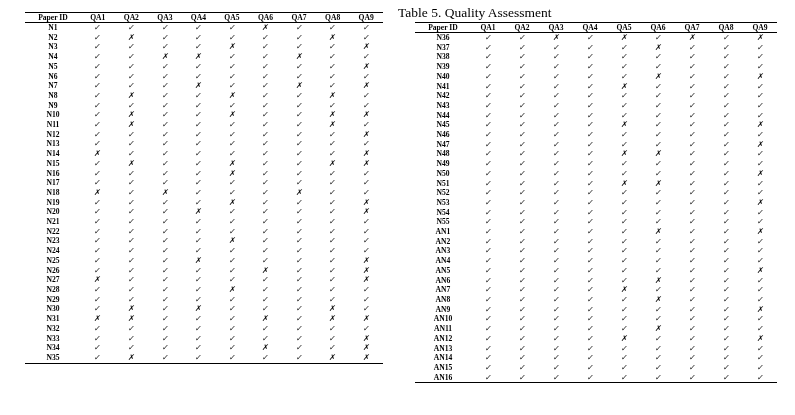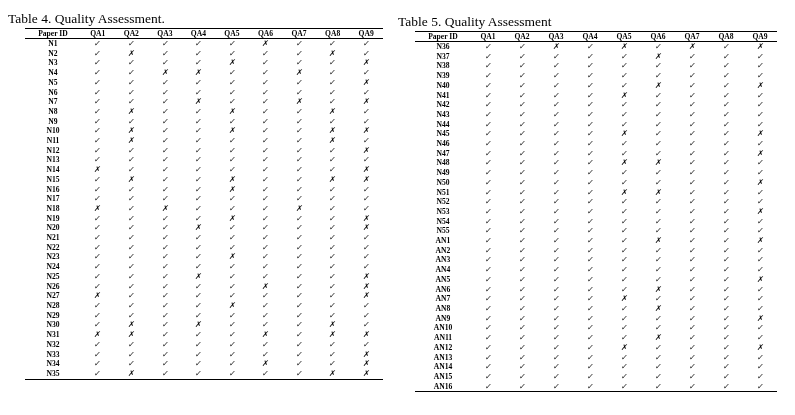--- a/index.html
+++ b/index.html
@@ -8,30 +8,29 @@
   .caption { font-size:13.5px; line-height:14px; white-space:nowrap; }
   table { border-collapse:collapse; table-layout:fixed; font-size:7.6px; }
   th { font-weight:bold; padding:0; height:9px; line-height:9px; text-align:center; border-top:1.6px solid #000; border-bottom:1.2px solid #000; }
   td { padding:0; height:9.7px; line-height:9.7px; text-align:center; }
   td.pid { font-weight:bold; }
   tbody tr:last-child td { border-bottom:1.6px solid #000; }
   .mark { display:inline-block; font-size:8px; transform:skewX(-8deg); }
   #t4 { left:8px; top:12px; }
   #t4 .caption { margin-left:0; margin-bottom:2px; }
   #t4 table { margin-left:17px; width:358px; }
-  #t5 { left:398px; top:15px; }
+  #t5 { left:398px; top:6px; }
   #t5 .caption { margin-bottom:2px; }
   #t5 table { margin-left:17px; width:362px; }
   col.c-id { width:56px; }
 </style>
 </head>
 <body>
 
 <div class="table-block" id="t4">
-  <div class="caption">Table 4. Quality Assessment.</div>
   <table>
     <colgroup>
         <col class="c-id">
         <col>
         <col>
         <col>
         <col>
         <col>
         <col>
         <col>

